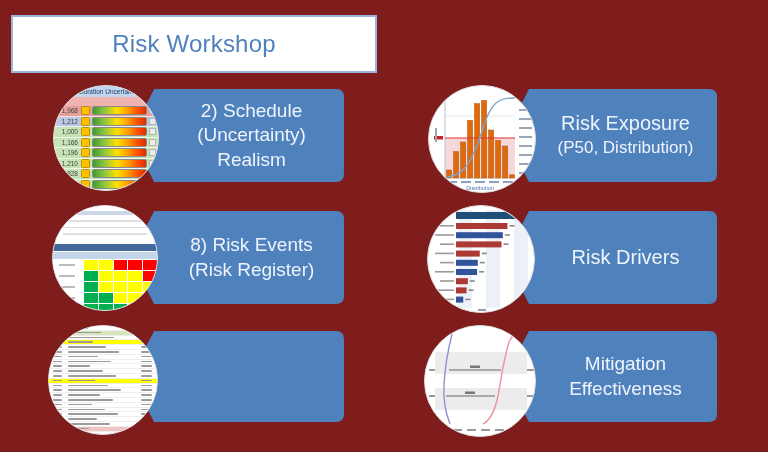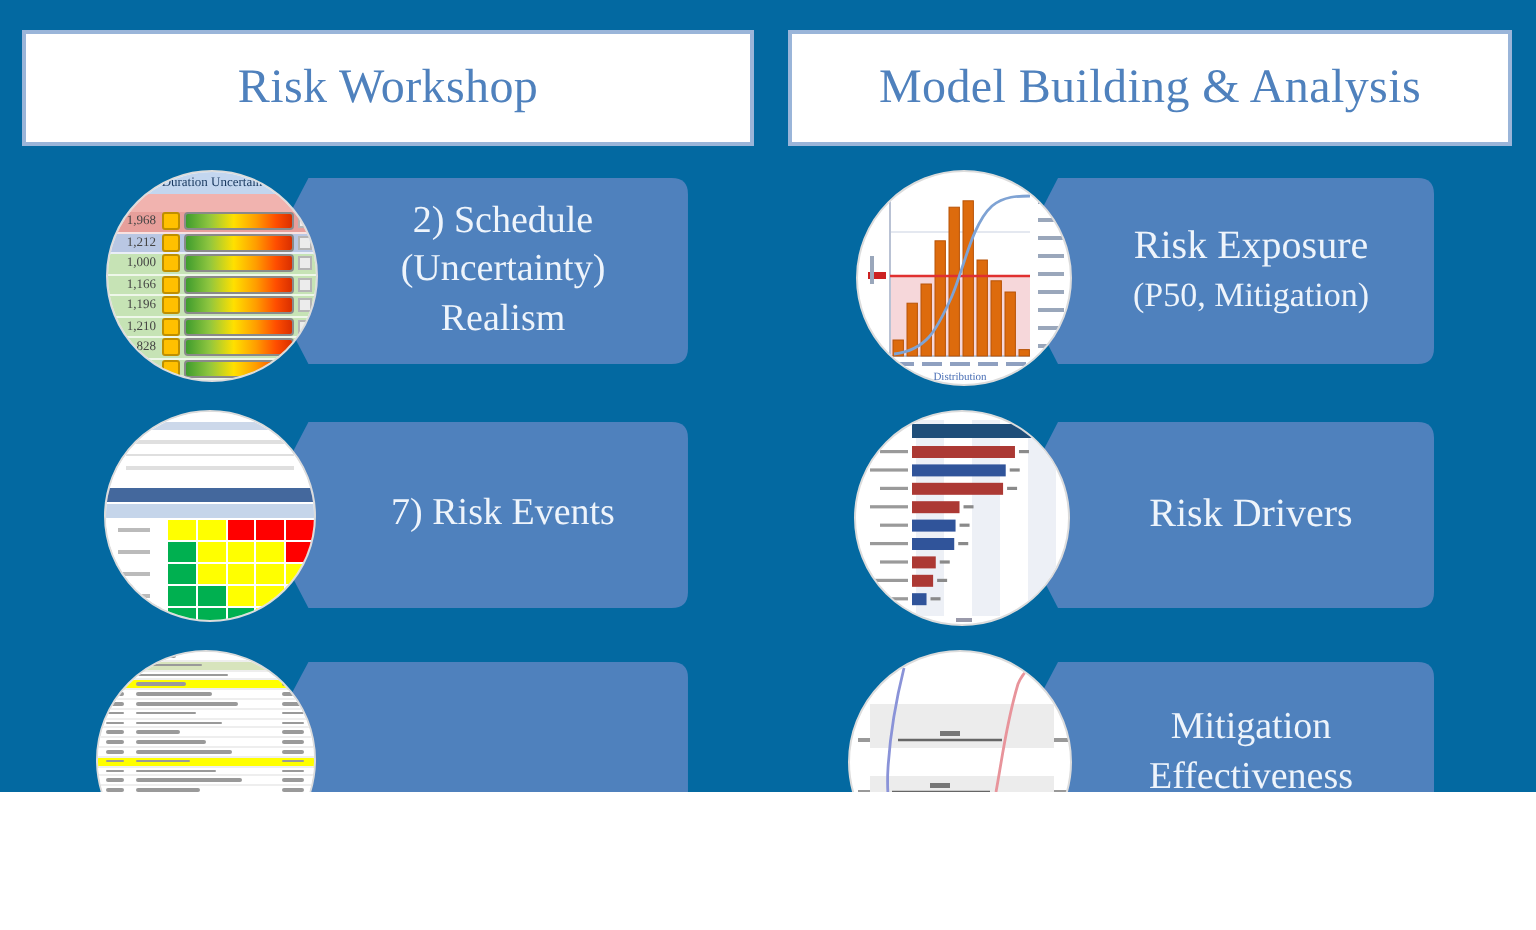--- a/index.html
+++ b/index.html
@@ -1,17 +1,17 @@
 <!DOCTYPE html>
 <html><head>
 <meta charset="utf-8">
 <style>
   html,body{margin:0;padding:0;background:#fff;}
-  .canvas{position:relative;width:768px;height:396px;background:#0369a1;overflow:hidden;
-          font-family:Liberation Serif, serif;}
+  .canvas{position:relative;width:768px;height:452px;background:#7f1d1d;overflow:hidden;
+          font-family:Liberation Sans, sans-serif;}
 
   
   .hdr-box{position:absolute;top:15px;height:58px;border:2px solid #9ab5d9;
            display:flex;align-items:center;justify-content:center;background:#fff;box-sizing:border-box;}
   .hdr-box span{color:#4f81bd;font-size:24px;letter-spacing:.2px;}
 
   
   .banner{position:absolute;z-index:1;}
   .banner svg{position:absolute;inset:0;width:100%;height:100%;}
   .banner .txt{position:absolute;inset:0;padding-left:28px;display:flex;flex-direction:column;
@@ -55,59 +55,57 @@
   .lbl-distribution{font-size:5.5px;fill:#4a6fb5;}
 </style>
 </head>
 <body>
 
 <div class="canvas">
 
   <div class="hdr-box" style="left:11px;width:366px;">
     <span>Risk Workshop</span>
   </div>
-  <div class="hdr-box" style="left:394px;width:362px;">
-    <span>Model Building &amp; Analysis</span>
-  </div>
 
   <div class="banner" style="left:130px;top:88px;width:215px;height:95px;">
     <svg viewBox="0 0 213 95" preserveAspectRatio="none">
       <path d="M0,47.5 L24,1 H204 Q212,1 212,9 V86 Q212,94 204,94 H24 Z" fill="#4f81bd"></path>
       </svg>
     <div class="txt">
       <span class="l1">2) Schedule</span>
       <span class="l1">(Uncertainty)</span>
       <span class="l1">Realism</span>
     </div>
   </div>
 
   <div class="banner" style="left:130px;top:210px;width:215px;height:95px;">
     <svg viewBox="0 0 213 95" preserveAspectRatio="none">
       <path d="M0,47.5 L24,1 H204 Q212,1 212,9 V86 Q212,94 204,94 H24 Z" fill="#4f81bd"></path>
       </svg>
     <div class="txt">
-      <span class="l1">7) Risk Events</span>
+      <span class="l1">8) Risk Events</span>
+      <span class="l1">(Risk Register)</span>
     </div>
   </div>
 
   <div class="banner" style="left:130px;top:330px;width:215px;height:93px;">
     <svg viewBox="0 0 213 95" preserveAspectRatio="none">
       <path d="M0,47.5 L24,1 H204 Q212,1 212,9 V86 Q212,94 204,94 H24 Z" fill="#4f81bd"></path>
       </svg>
     <div class="txt">
     </div>
   </div>
 
   <div class="banner" style="left:505px;top:88px;width:213px;height:95px;">
     <svg viewBox="0 0 213 95" preserveAspectRatio="none">
       <path d="M0,47.5 L24,1 H204 Q212,1 212,9 V86 Q212,94 204,94 H24 Z" fill="#4f81bd"></path>
       </svg>
     <div class="txt">
       <span class="l1" style="font-size:20px;">Risk Exposure</span>
-      <span class="l2">(P50, Mitigation)</span>
+      <span class="l2">(P50, Distribution)</span>
     </div>
   </div>
 
   <div class="banner" style="left:505px;top:330px;width:213px;height:93px;">
     <svg viewBox="0 0 213 95" preserveAspectRatio="none">
       <path d="M0,47.5 L24,1 H204 Q212,1 212,9 V86 Q212,94 204,94 H24 Z" fill="#4f81bd"></path>
       </svg>
     <div class="txt">
       <span class="l1">Mitigation</span>
       <span class="l1">Effectiveness</span>

